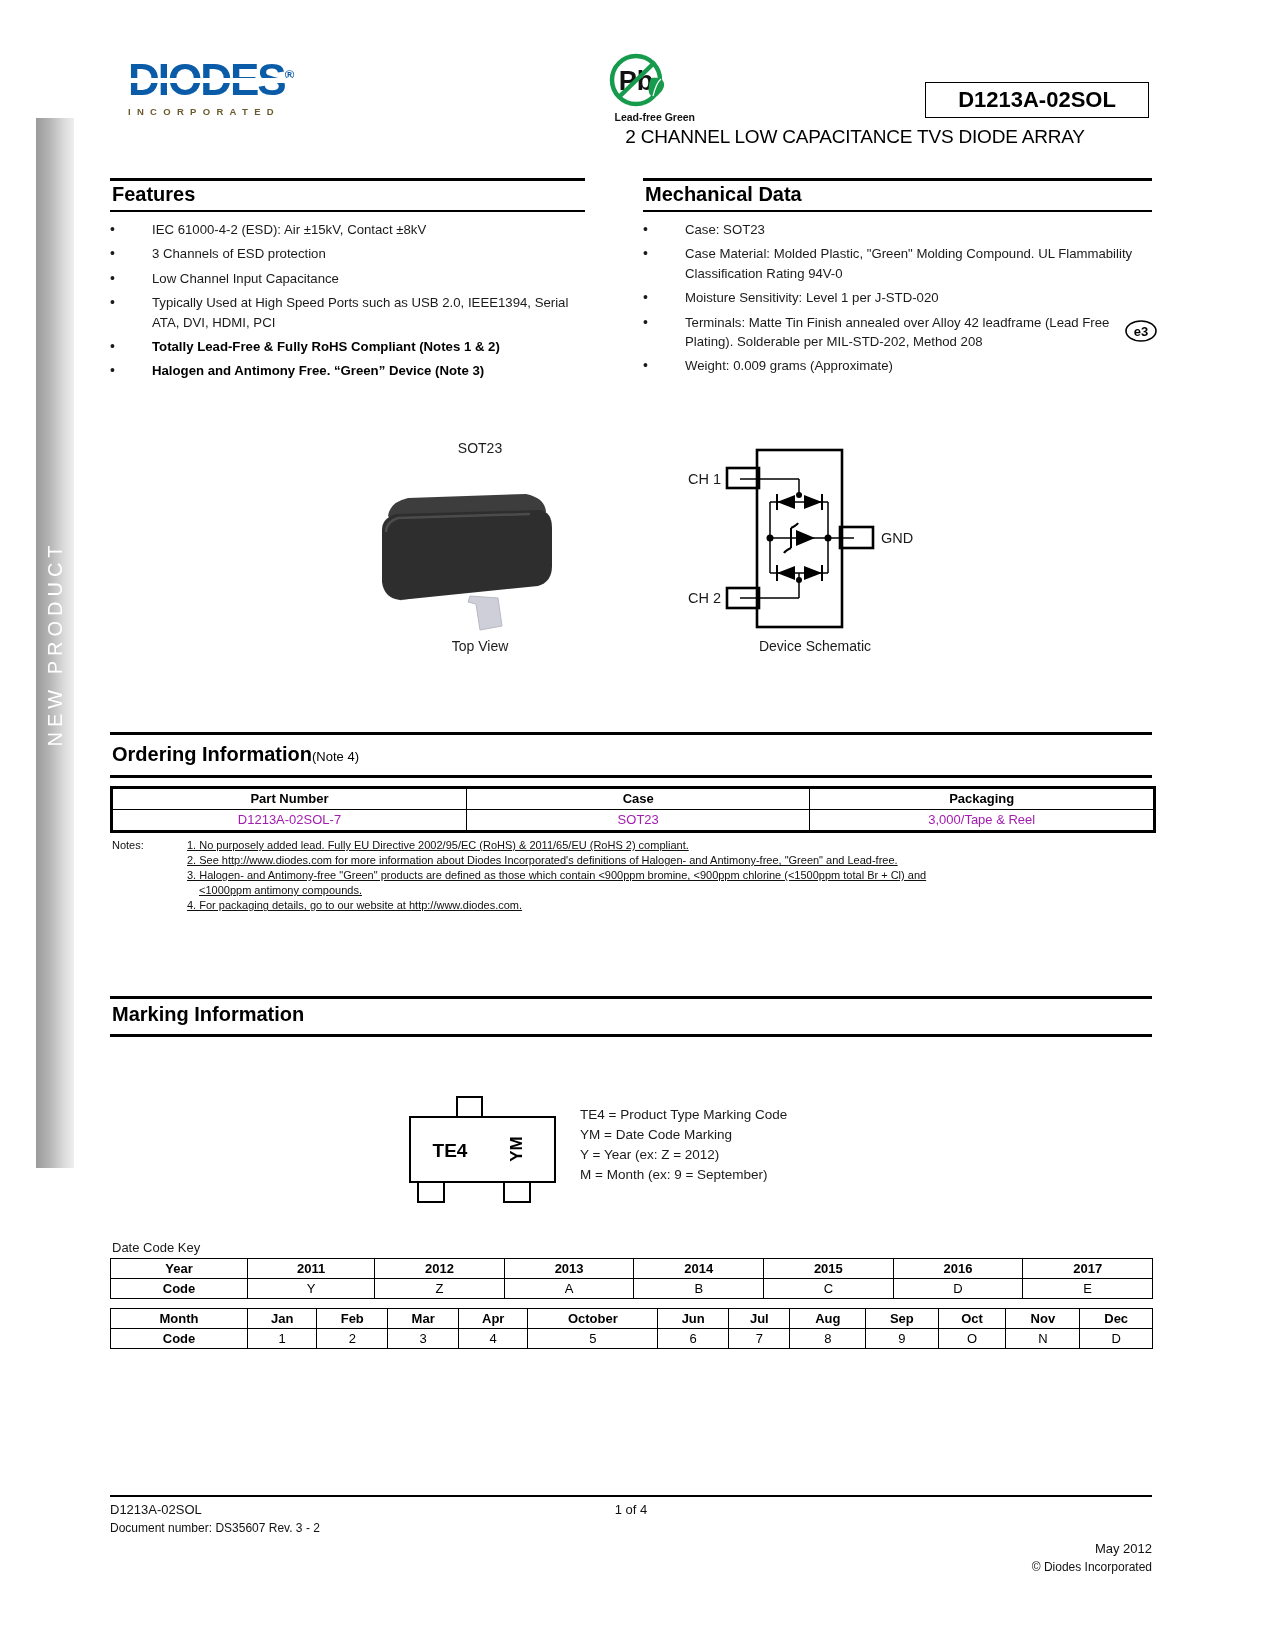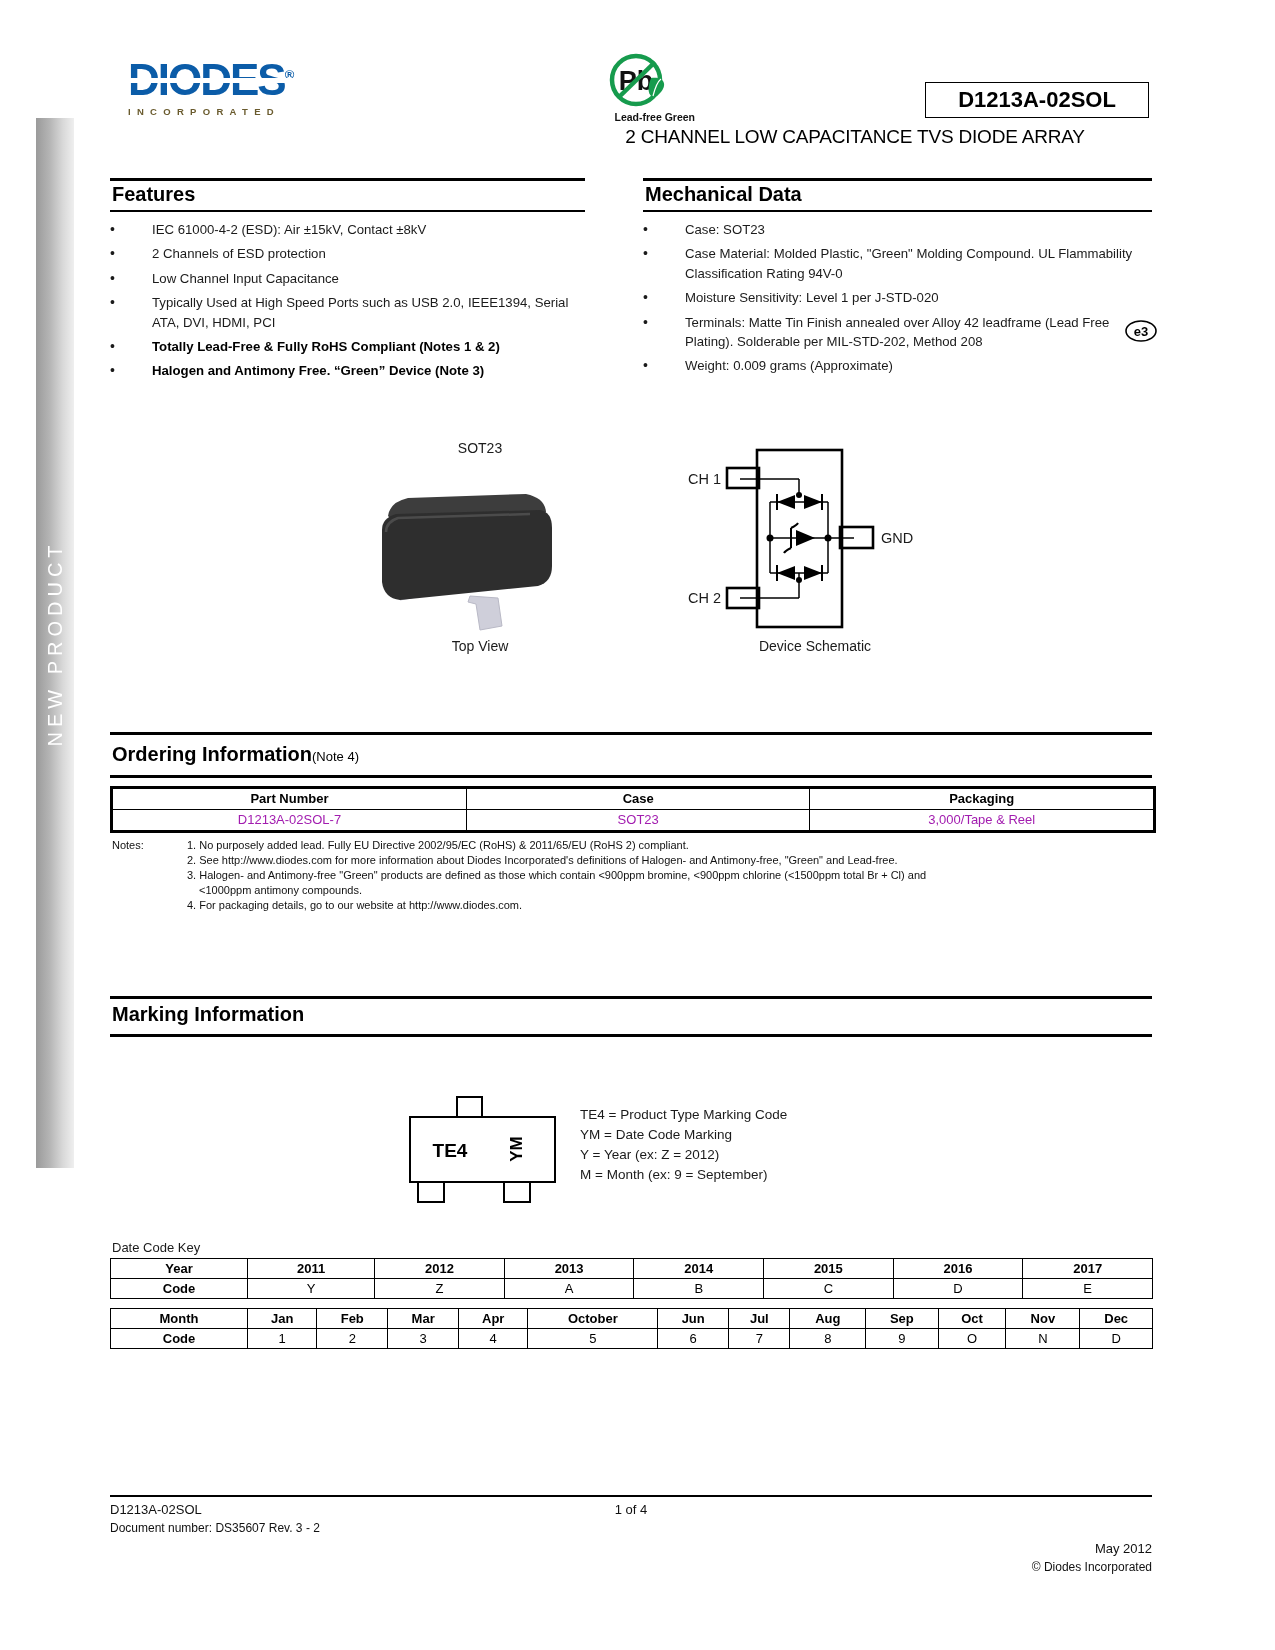--- a/index.html
+++ b/index.html
@@ -231,21 +231,21 @@
     font-size: 11px;
     line-height: 14.6px;
     color: #111;
   }
   #notes .nlabel { position: absolute; left: 0; top: 0; }
   #notes ol {
     margin: 0;
     padding: 0 0 0 75px;
     list-style: none;
   }
-  #notes li { margin-bottom: 0.5px; position: relative; }
+  #notes li { margin-bottom: 0.5px; position: relative; text-decoration: underline; }
 
   
   #marking-fig {
     position: absolute;
     left: 400px;
     top: 1095px;
     width: 460px;
     height: 110px;
   }
   #marking-text {
@@ -339,21 +339,21 @@
 <div class="sec-title" style="left:112px; top:183px;">Features</div>
 <div class="sec-rule-bottom" style="left:110px; top:210px; width:475px;"></div>
 
 <div class="bullets" style="left:110px; top:220px; width:480px;">
   <div class="row">
     <div class="bdot">•</div>
     <div class="btxt">IEC 61000-4-2 (ESD): Air  ±15kV, Contact  ±8kV</div>
   </div>
   <div class="row">
     <div class="bdot">•</div>
-    <div class="btxt">2 Channels of ESD protection</div>
+    <div class="btxt">3 Channels of ESD protection</div>
   </div>
   <div class="row">
     <div class="bdot">•</div>
     <div class="btxt">Low Channel Input Capacitance</div>
   </div>
   <div class="row">
     <div class="bdot">•</div>
     <div class="btxt">Typically Used at High Speed Ports such as USB 2.0, IEEE1394, Serial ATA, DVI, HDMI, PCI</div>
   </div>
   <div class="row">

